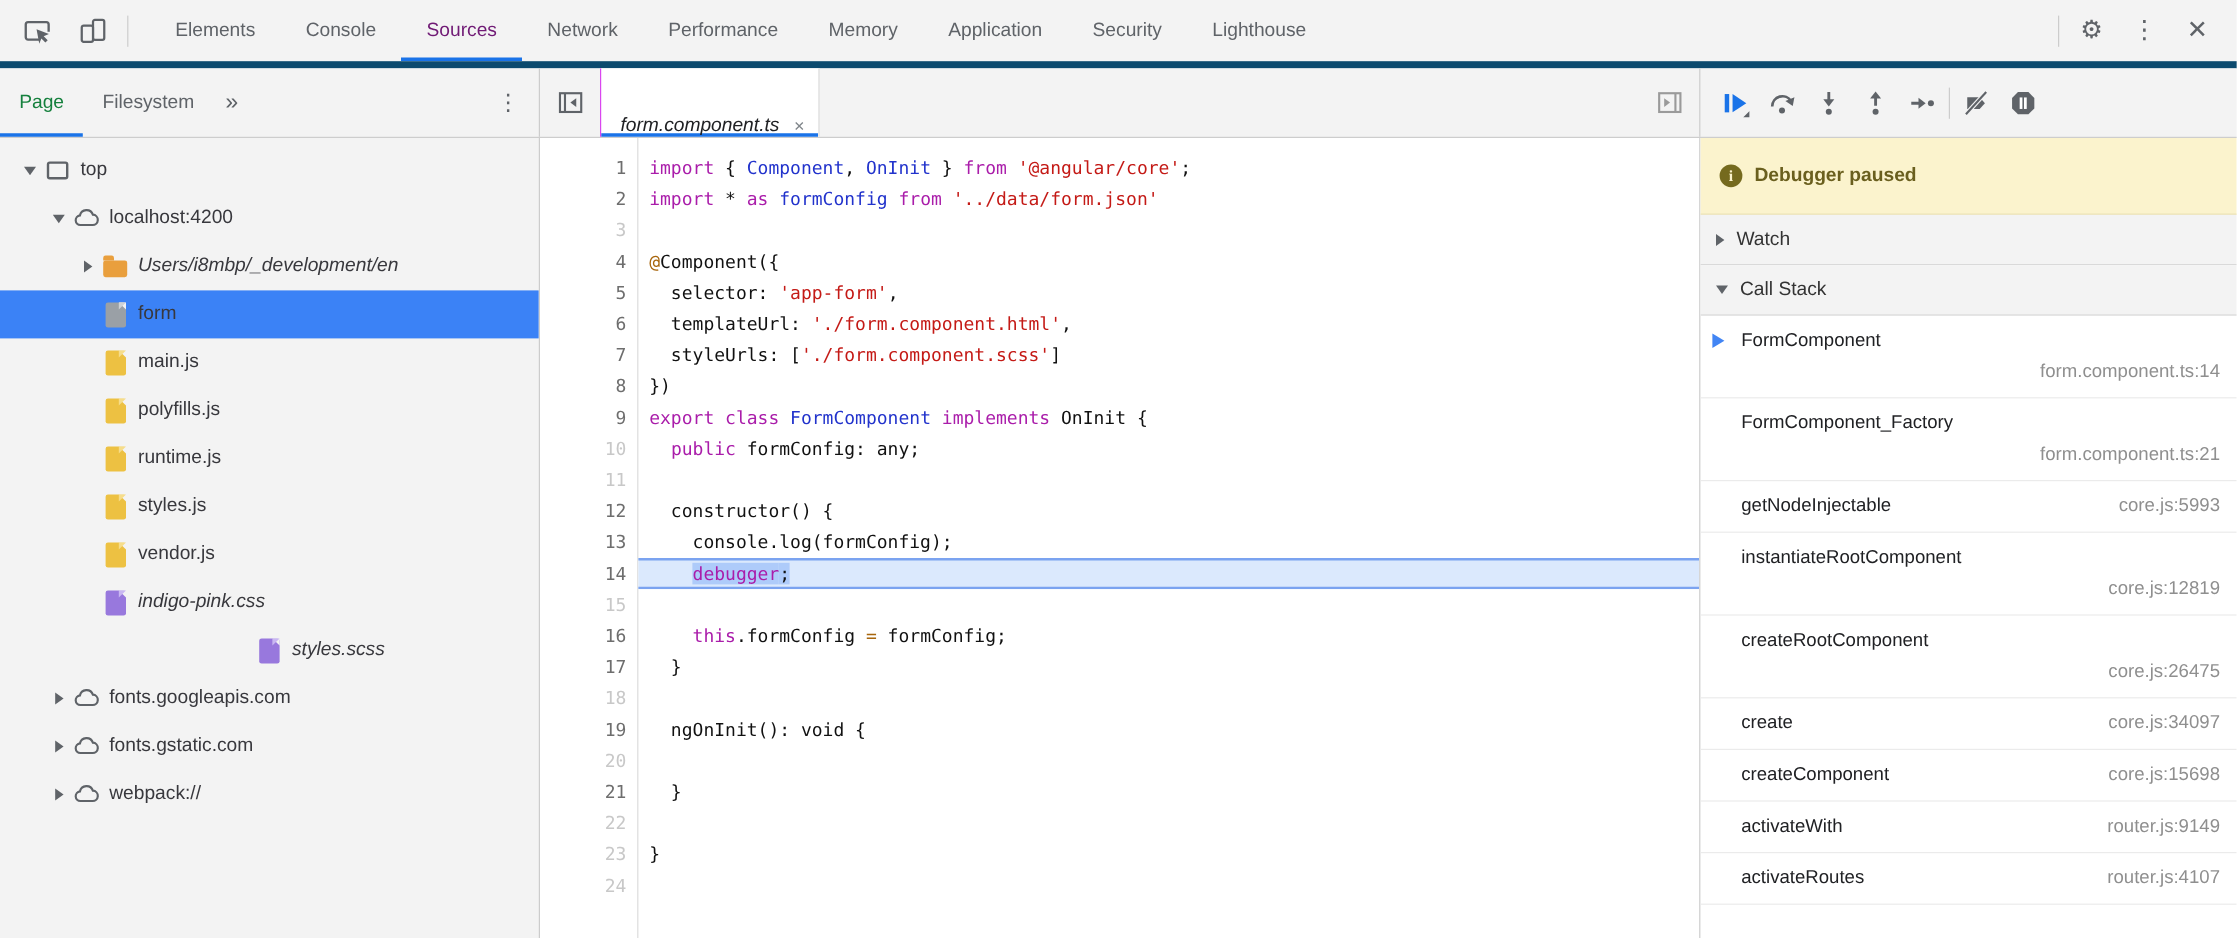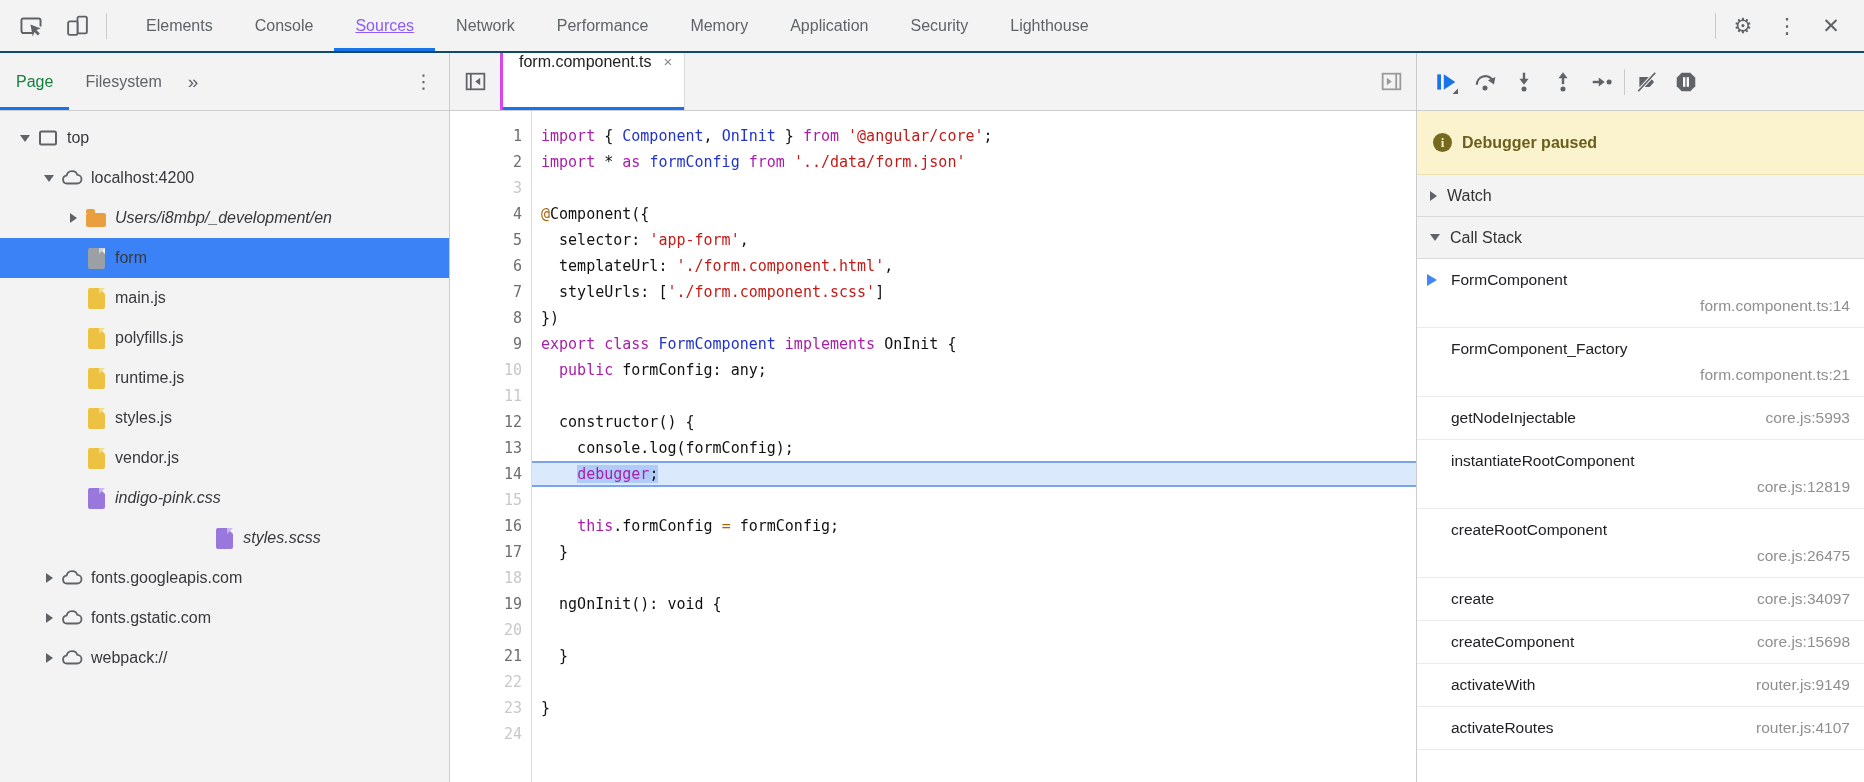--- a/index.html
+++ b/index.html
@@ -2,40 +2,40 @@
 <html><head>
 <meta charset="utf-8">
 <style>
   html,body{margin:0;padding:0;}
   body{
     width:1864px;height:782px;position:relative;overflow:hidden;
     background:#fff;font-family:"Liberation Sans",sans-serif;
     -webkit-font-smoothing:antialiased;color:#202124;
   }
   
-  .main-toolbar{height:51px;display:flex;align-items:stretch;background:#f3f3f3;border-bottom:2px solid #0c4a6e;text-align:center;}
+  .main-toolbar{height:51px;display:flex;align-items:stretch;background:#f3f3f3;border-bottom:6px solid #0c4a6e;text-align:center;}
   .tb-left{display:flex;align-items:center;padding:0 10px 0 14px;gap:12px;}
   .icon-btn{display:flex;align-items:center;justify-content:center;width:34px;height:34px;border-radius:3px;cursor:pointer;}
   .vdiv{width:1px;height:26px;background:#ccc;align-self:center;}
   .ttabs{display:flex;align-items:stretch;margin-left:8px;}
   .ttab{display:flex;align-items:center;padding:0 21px;font-size:16px;color:#5f6368;cursor:pointer;}
-  .ttab.active{color:#8b5cf6;box-shadow:inset 0 -3px 0 #1a73e8;text-decoration:underline;}
+  .ttab.active{color:#701a75;box-shadow:inset 0 -3px 0 #1a73e8;}
   .tb-right{margin-left:auto;display:flex;align-items:center;gap:10px;padding-right:16px;}
   .uni-btn{font-size:21px;color:#5f6368;width:34px;height:34px;display:flex;align-items:center;justify-content:center;cursor:pointer;}
   
   .subbar{height:57px;display:flex;align-items:stretch;background:#f3f3f3;border-bottom:1px solid #cdcdcd;}
   .nav-head{width:450px;box-sizing:border-box;border-right:1px solid #ccc;display:flex;align-items:stretch;}
   .ntab{display:flex;align-items:center;padding:0 16px;font-size:16px;color:#5f6368;cursor:pointer;}
   .ntab.active{color:#15803d;box-shadow:inset 0 -3px 0 #1a73e8;}
   .chev{display:flex;align-items:center;font-size:19px;color:#5f6368;padding:0 10px;cursor:pointer;}
   .nav-kebab{margin-left:auto;display:flex;align-items:center;padding:0 16px;font-size:19px;color:#5f6368;cursor:pointer;}
   .ed-head{flex:1;display:flex;align-items:stretch;min-width:0;}
   .ed-head .icon-btn{align-self:center;margin:0 8px;}
-  .ftab{display:flex;align-items:flex-start;background:#fff;border-left:3px solid #d946ef;border-right:1px solid #d9d9d9;
-        box-shadow:inset 0 -3px 0 #1a73e8;padding:0 12px 0 16px;font-size:16px;color:#202124;cursor:pointer;}
+  .ftab{display:flex;align-items:flex-end;background:#fff;border-left:1px solid #d946ef;border-right:1px solid #d9d9d9;
+        box-shadow:inset 0 -3px 0 #1a73e8;padding:0 12px 0 16px;font-size:16px;color:#202124;cursor:pointer;font-style:italic;}
   .ftab .close{margin-left:12px;color:#80868b;font-size:15px;cursor:pointer;}
   .ed-head-right{margin-left:auto;display:flex;align-items:center;}
   .dbg-toolbar{width:448px;box-sizing:border-box;border-left:1px solid #ccc;display:flex;align-items:center;gap:5px;padding-left:12px;}
   
   .content{display:flex;height:674px;align-items:stretch;}
   .sidebar{width:450px;box-sizing:border-box;border-right:1px solid #ccc;background:#f3f3f3;padding-top:7px;overflow:hidden;}
   .trow{height:40px;display:flex;align-items:center;font-size:16px;color:#38383d;white-space:nowrap;overflow:hidden;cursor:pointer;}
   .trow.sel{background:#3b82f6;}
   .exp{width:22px;flex:0 0 22px;display:flex;justify-content:center;align-items:center;}
   .exp .t-open{width:0;height:0;border-top:7px solid #5f6368;border-left:5px solid transparent;border-right:5px solid transparent;}

